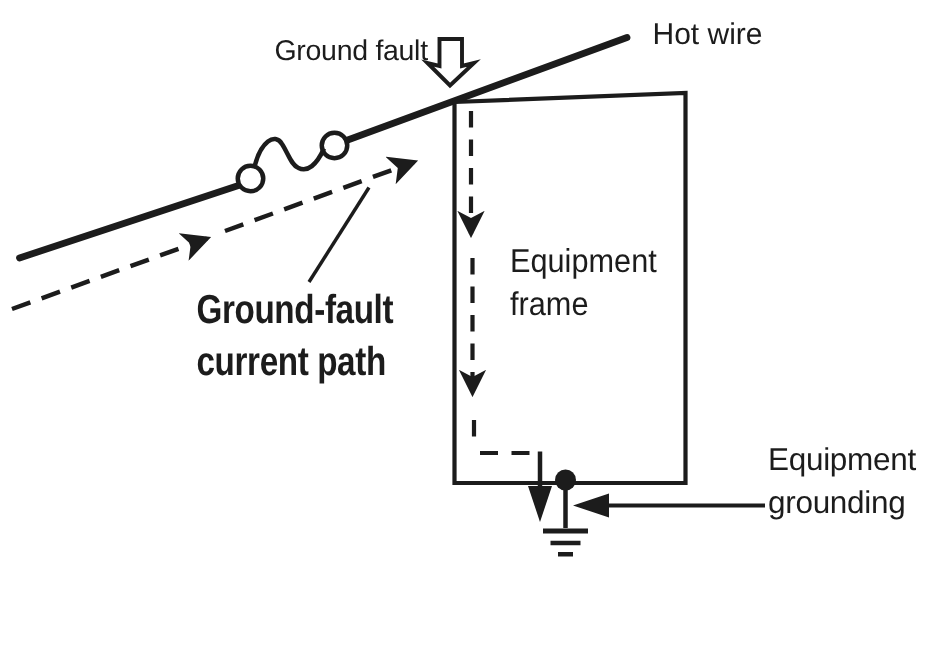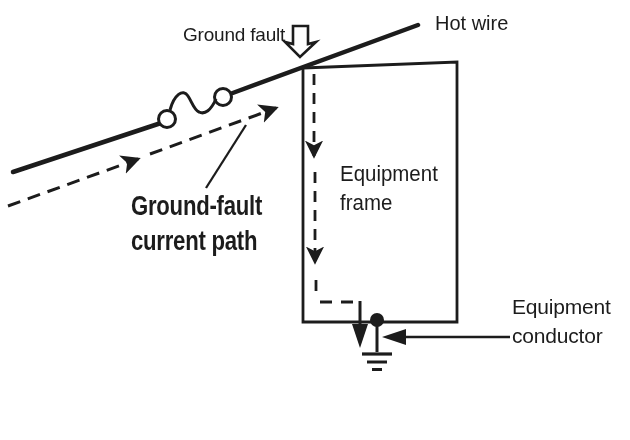--- a/index.html
+++ b/index.html
@@ -111,16 +111,16 @@
     <div>frame</div>
   </div>
 
   <div class="label lbl-gf-current-path">
     <div>Ground-fault</div>
     <div>current path</div>
   </div>
 
   <div class="label lbl-eg-conductor">
     <div>Equipment</div>
-    <div>conductor</div>
+    <div>grounding</div>
   </div>
 
 </div>
 
 </body></html>

